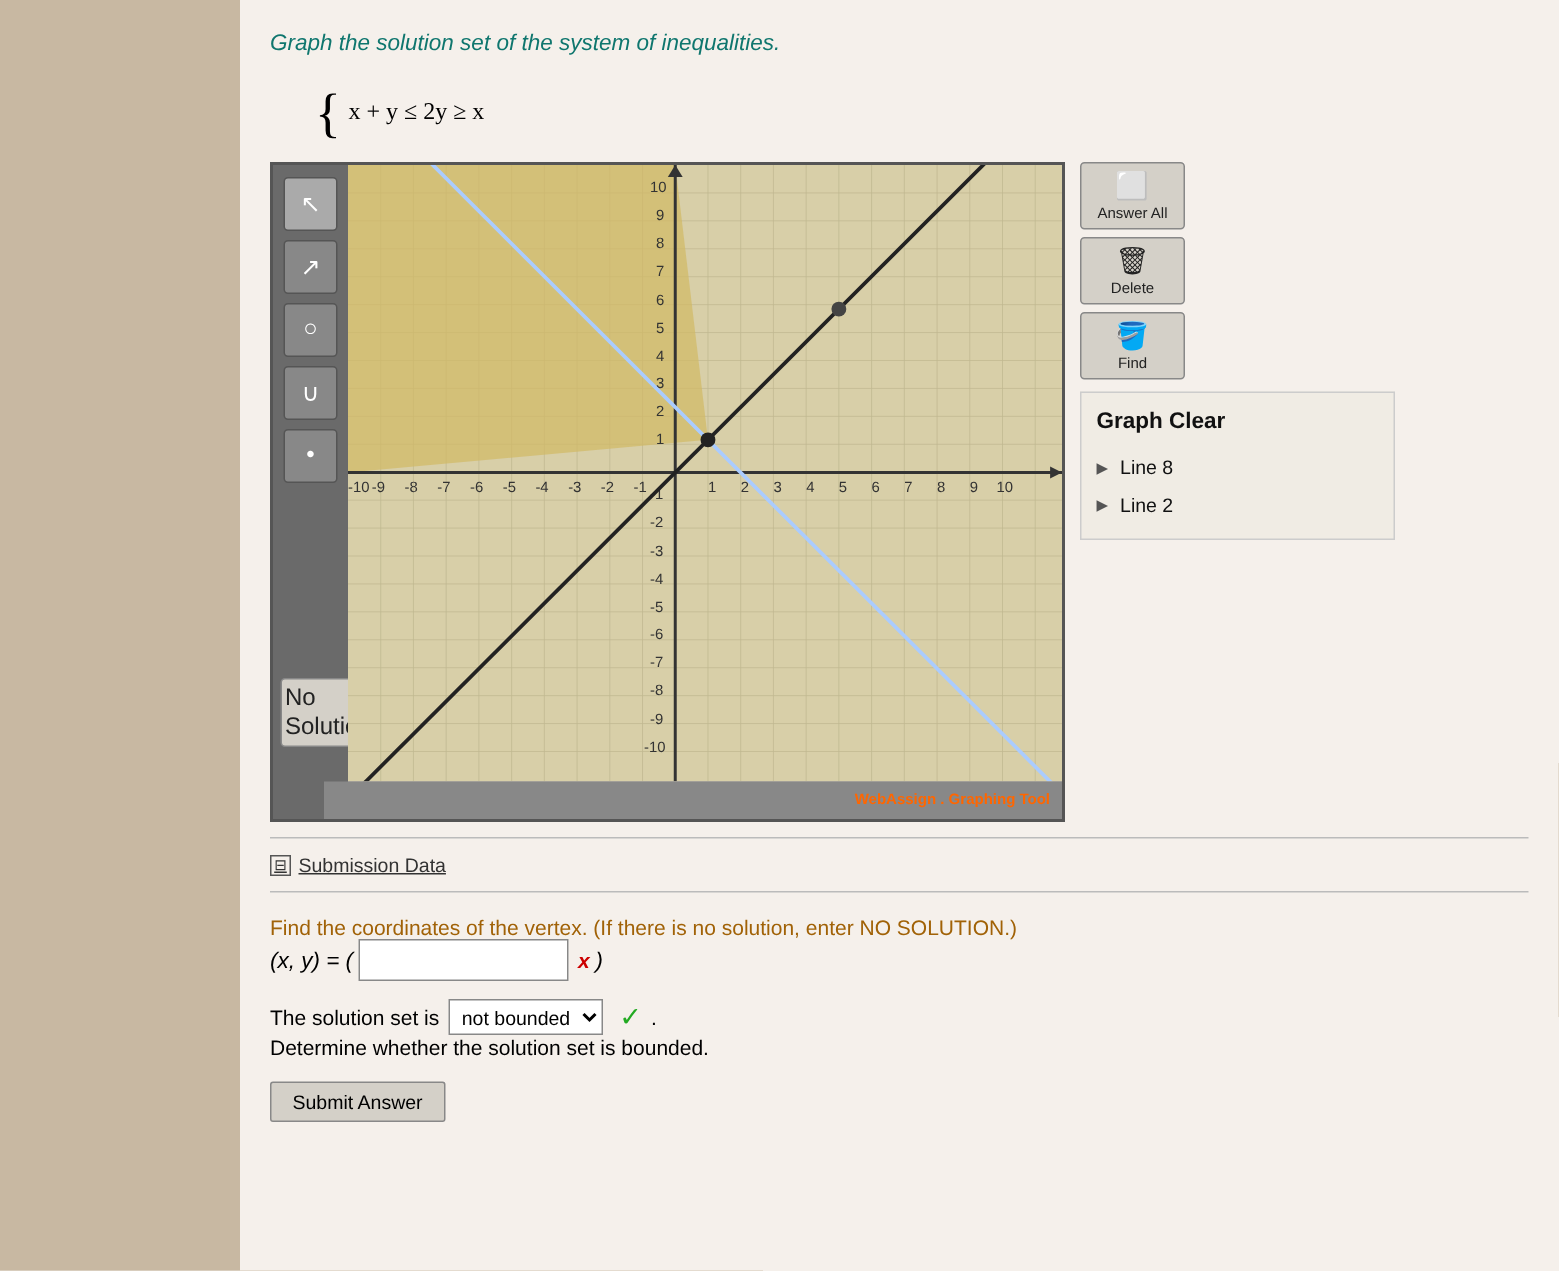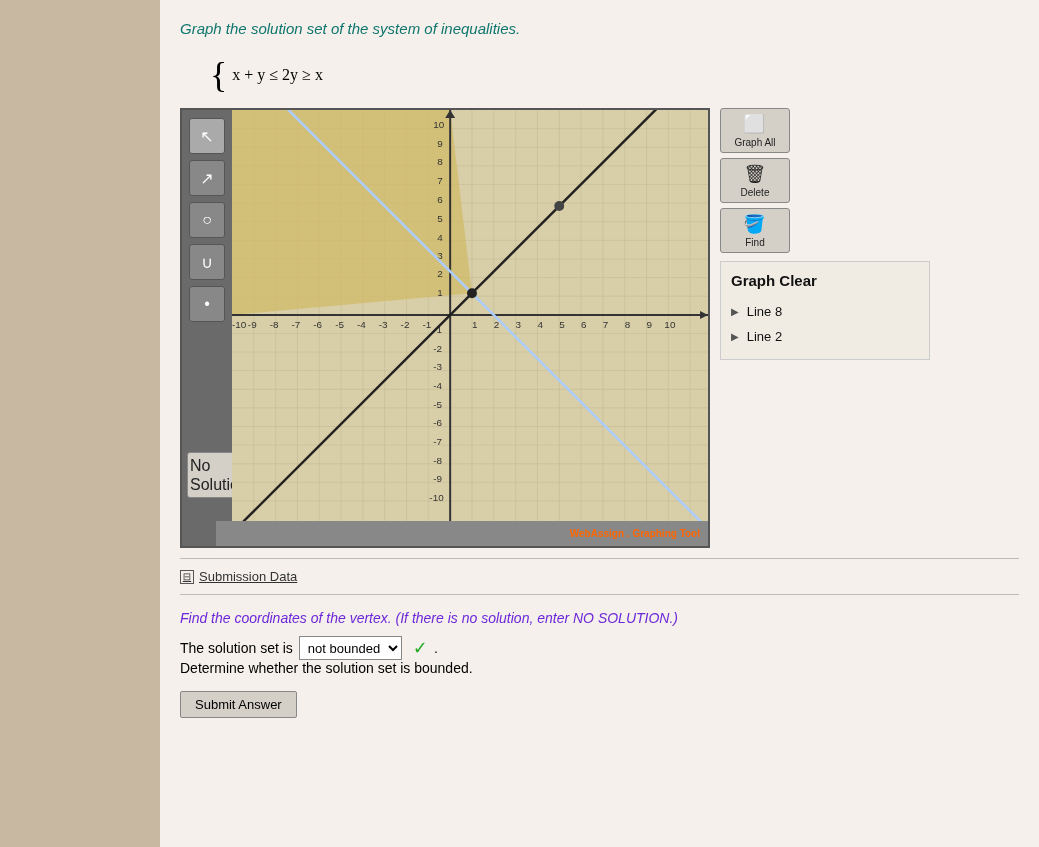--- a/index.html
+++ b/index.html
@@ -207,23 +207,22 @@
       display: inline-block;
       font-size: 10px;
       text-align: center;
     }
     
     .vertex-section {
       margin-bottom: 10px;
     }
     .vertex-label {
       font-size: 14px;
-      font-style: italic;
       margin-bottom: 0;
-      color: #6d28d9;
+      color: #a16207;
     }
     .vertex-input-row {
       display: flex;
       align-items: center;
       gap: 4px;
       font-size: 15px;
       font-style: italic;
       margin-bottom: 12px;
     }
     .vertex-input {
@@ -427,21 +426,21 @@
           <span>. Graphing Tool</span>
         </span>
       </div>
     </div>
 
     <div style="display:flex; flex-direction:column; gap:8px;">
 
       <div class="graph-buttons">
         <div class="icon-btn">
           <span class="icon-sym">⬜</span>
-          <span>Graph All</span>
+          <span>Answer All</span>
         </div>
         <div class="icon-btn">
           <span class="icon-sym">🗑</span>
           <span>Delete</span>
         </div>
         <div class="icon-btn">
           <span class="icon-sym">🪣</span>
           <span>Find</span>
         </div>
       </div>
@@ -464,20 +463,27 @@
     <hr class="divider-line">
     <div class="submission-link">
       <span class="submission-icon">⊟</span>
       <span>Submission Data</span>
     </div>
     <hr class="divider-line">
   </div>
 
   <div class="vertex-section">
     <div class="vertex-label">Find the coordinates of the vertex. (If there is no solution, enter NO SOLUTION.)</div>
+    <div class="vertex-input-row">
+      <span>(x, y) =</span>
+      <span>(</span>
+      <input type="text" class="vertex-input" value="" placeholder="" style="">
+      <span class="close-x">x</span>
+      <span>)</span>
+    </div>
   </div>
 
   <div class="bounded-section">
     <div style="display:flex; align-items:center; gap:6px;">
       <span>The solution set is</span>
       <select class="bounded-select">
         <option selected="">not bounded</option>
         <option>bounded</option>
       </select>
       <span class="check-mark">✓</span>

